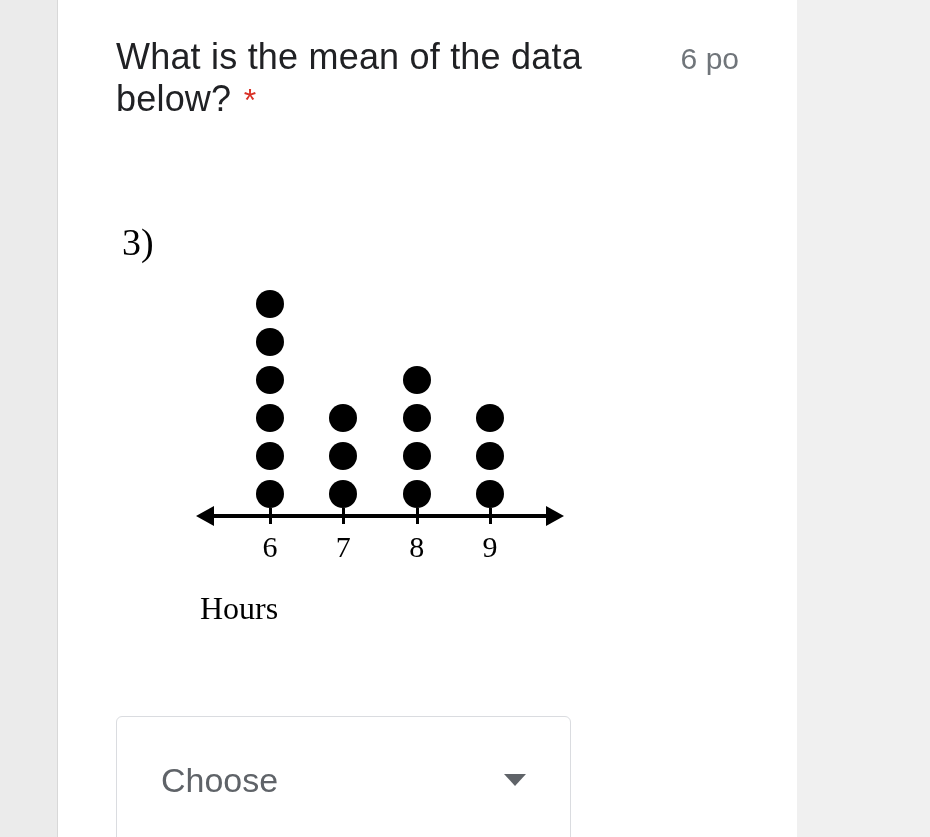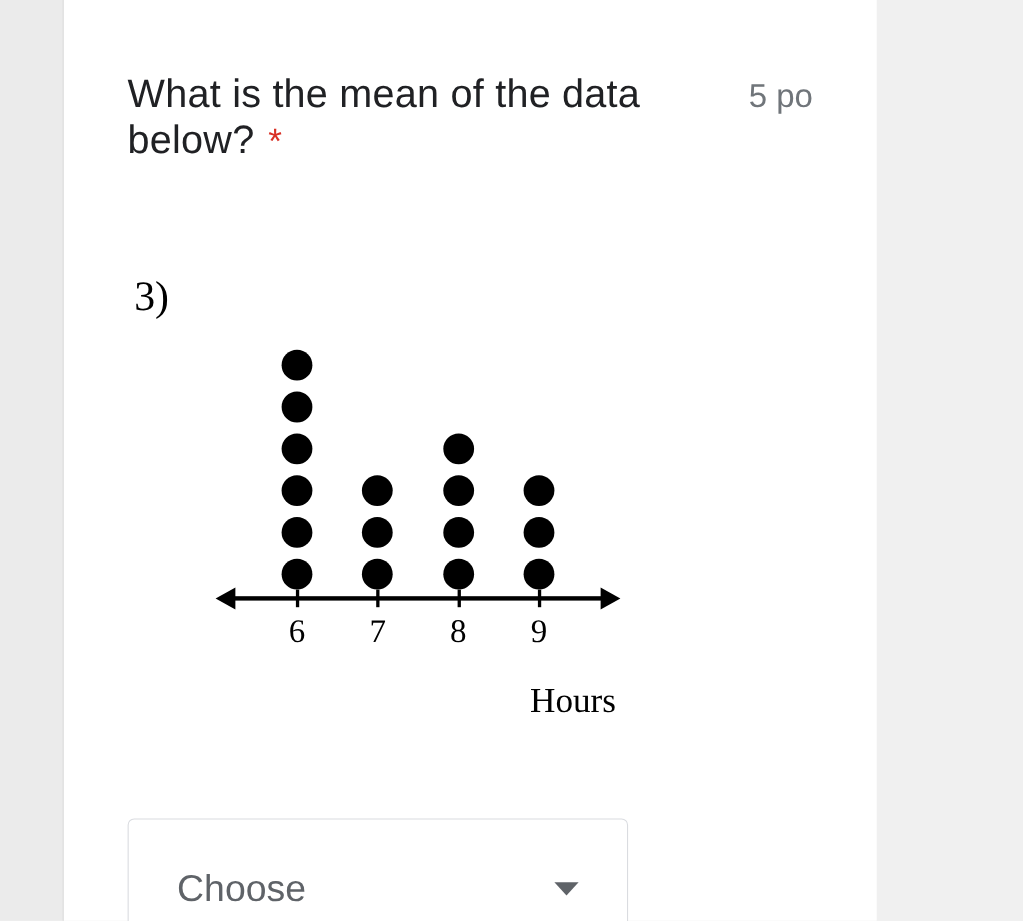--- a/index.html
+++ b/index.html
@@ -17,21 +17,21 @@
       background: #ebebeb;
       border-right: 1px solid #d8d8d8;
     }
     .card {
       position: absolute;
       left: 58px;
       top: 0;
       width: 739px;
       height: 837px;
       background: #fff;
-      padding: 64px 58px 40px 58px;
+      padding: 36px 58px 40px 58px;
     }
     .question-row {
       display: flex;
       align-items: baseline;
       justify-content: space-between;
     }
     .question-text {
       font-size: 36px;
       color: #202124;
       letter-spacing: 0.2px;
@@ -100,21 +100,21 @@
     .dot {
       position: absolute;
       width: 28px; height: 28px;
       border-radius: 50%;
       background: #000;
       transform: translate(-50%, 0);
     }
     .xlabel {
       font-family: 'Times New Roman', serif;
       font-size: 32px;
-      text-align: right;
+      text-align: left;
       margin-left: 78px;
       width: 360px;
       margin-top: 6px;
     }
     .dropdown {
       margin-top: 89px;
       width: 455px;
       height: 128px;
       border: 1px solid #dadce0;
       border-radius: 6px;
@@ -142,21 +142,21 @@
 
 <div class="sidebar-sliver"></div>
 
 <div class="card">
 
   <div class="question-row">
     <div>
       <span class="question-text">What is the mean of the data below?</span>
       <span class="required">*</span>
     </div>
-    <span class="points">5 po</span>
+    <span class="points">6 po</span>
   </div>
 
   <div class="figure">
     <div class="fig-title-row">
       <span class="fig-number">3)</span>
     </div>
 
     <div class="plot" id="plot">
       <div class="axis"></div>
       <div class="arrow-left"></div>

